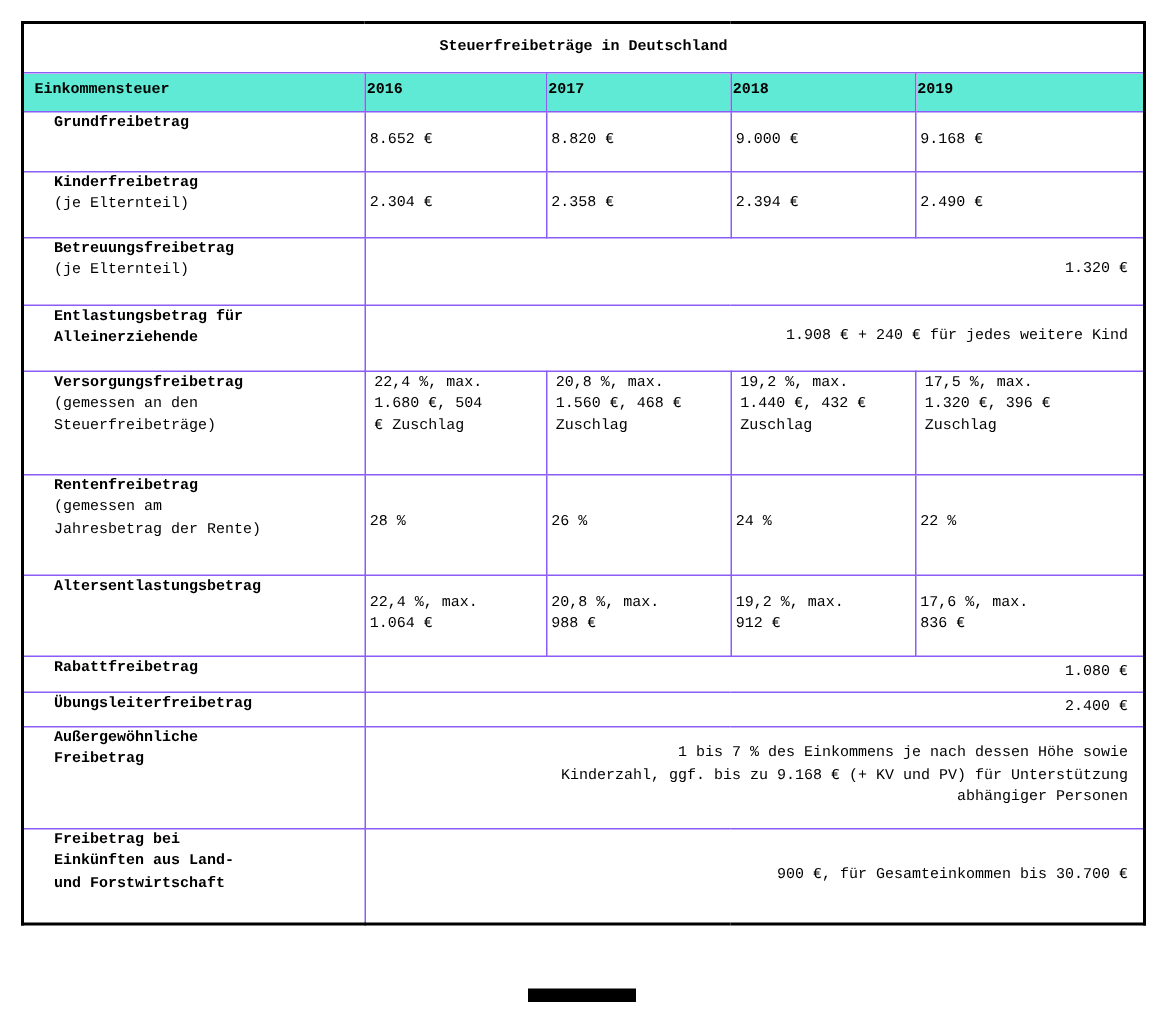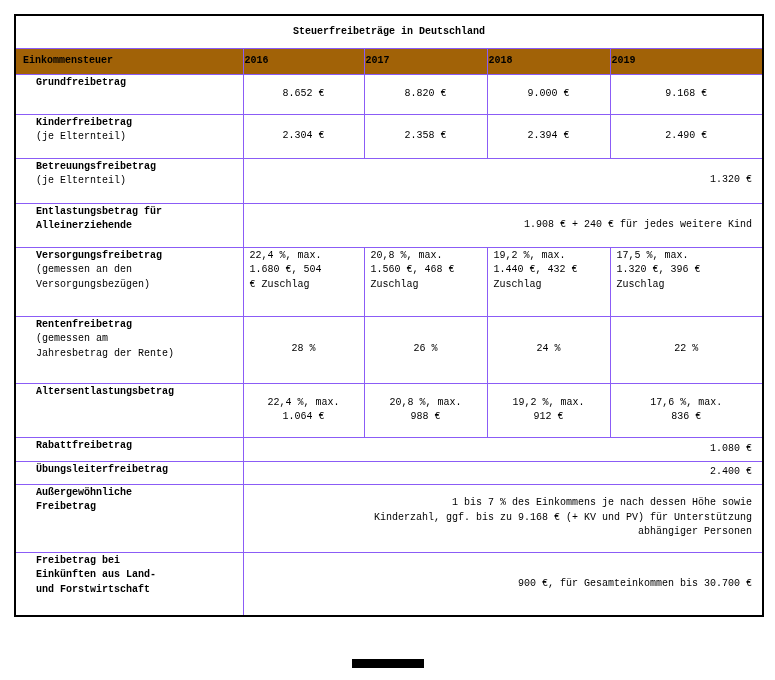--- a/index.html
+++ b/index.html
@@ -32,37 +32,37 @@
   }
   .title-cell {
     text-align: center;
     font-weight: bold;
     font-size: 21px;
     height: 30px;
     vertical-align: middle;
     white-space: pre-line;
   }
   .hdr td {
-    background: #a16207;
+    background: #5eead4;
     font-weight: bold;
     vertical-align: middle;
   }
   .hdr .hdr-first { text-align: left; padding-left: 7px; }
   .hdr .hdr-year  { }
 
   .label-cell {
     font-weight: bold;
     text-align: left;
     vertical-align: top;
     padding: 1px 6px 1px 20px;
   }
   .label-cell .sub { font-weight: normal; display: block; }
 
   .value-cell {
-    text-align: center;
+    text-align: left;
     vertical-align: middle;
     padding: 12px 3px;
   }
   .value-left {
     text-align: left;
     vertical-align: top;
     padding: 1px 4px 1px 6px;
   }
   .merged-cell {
     text-align: right;
@@ -128,21 +128,21 @@
 
 
     <tr style="height:44px">
       <td class="label-cell"><span>Entlastungsbetrag für
 Alleinerziehende</span></td>
       <td class="merged-cell" colspan="4">1.908 € + 240 € für jedes weitere Kind</td>
     </tr>
 
     <tr style="height:69px">
       <td class="label-cell"><span>Versorgungsfreibetrag</span><span class="sub">(gemessen an den
-Versorgungsbezügen)</span></td>
+Steuerfreibeträge)</span></td>
       <td class="value-left">22,4 %, max.
 1.680 €, 504
 € Zuschlag</td>
       <td class="value-left">20,8 %, max.
 1.560 €, 468 €
 Zuschlag</td>
       <td class="value-left">19,2 %, max.
 1.440 €, 432 €
 Zuschlag</td>
       <td class="value-left">17,5 %, max.

